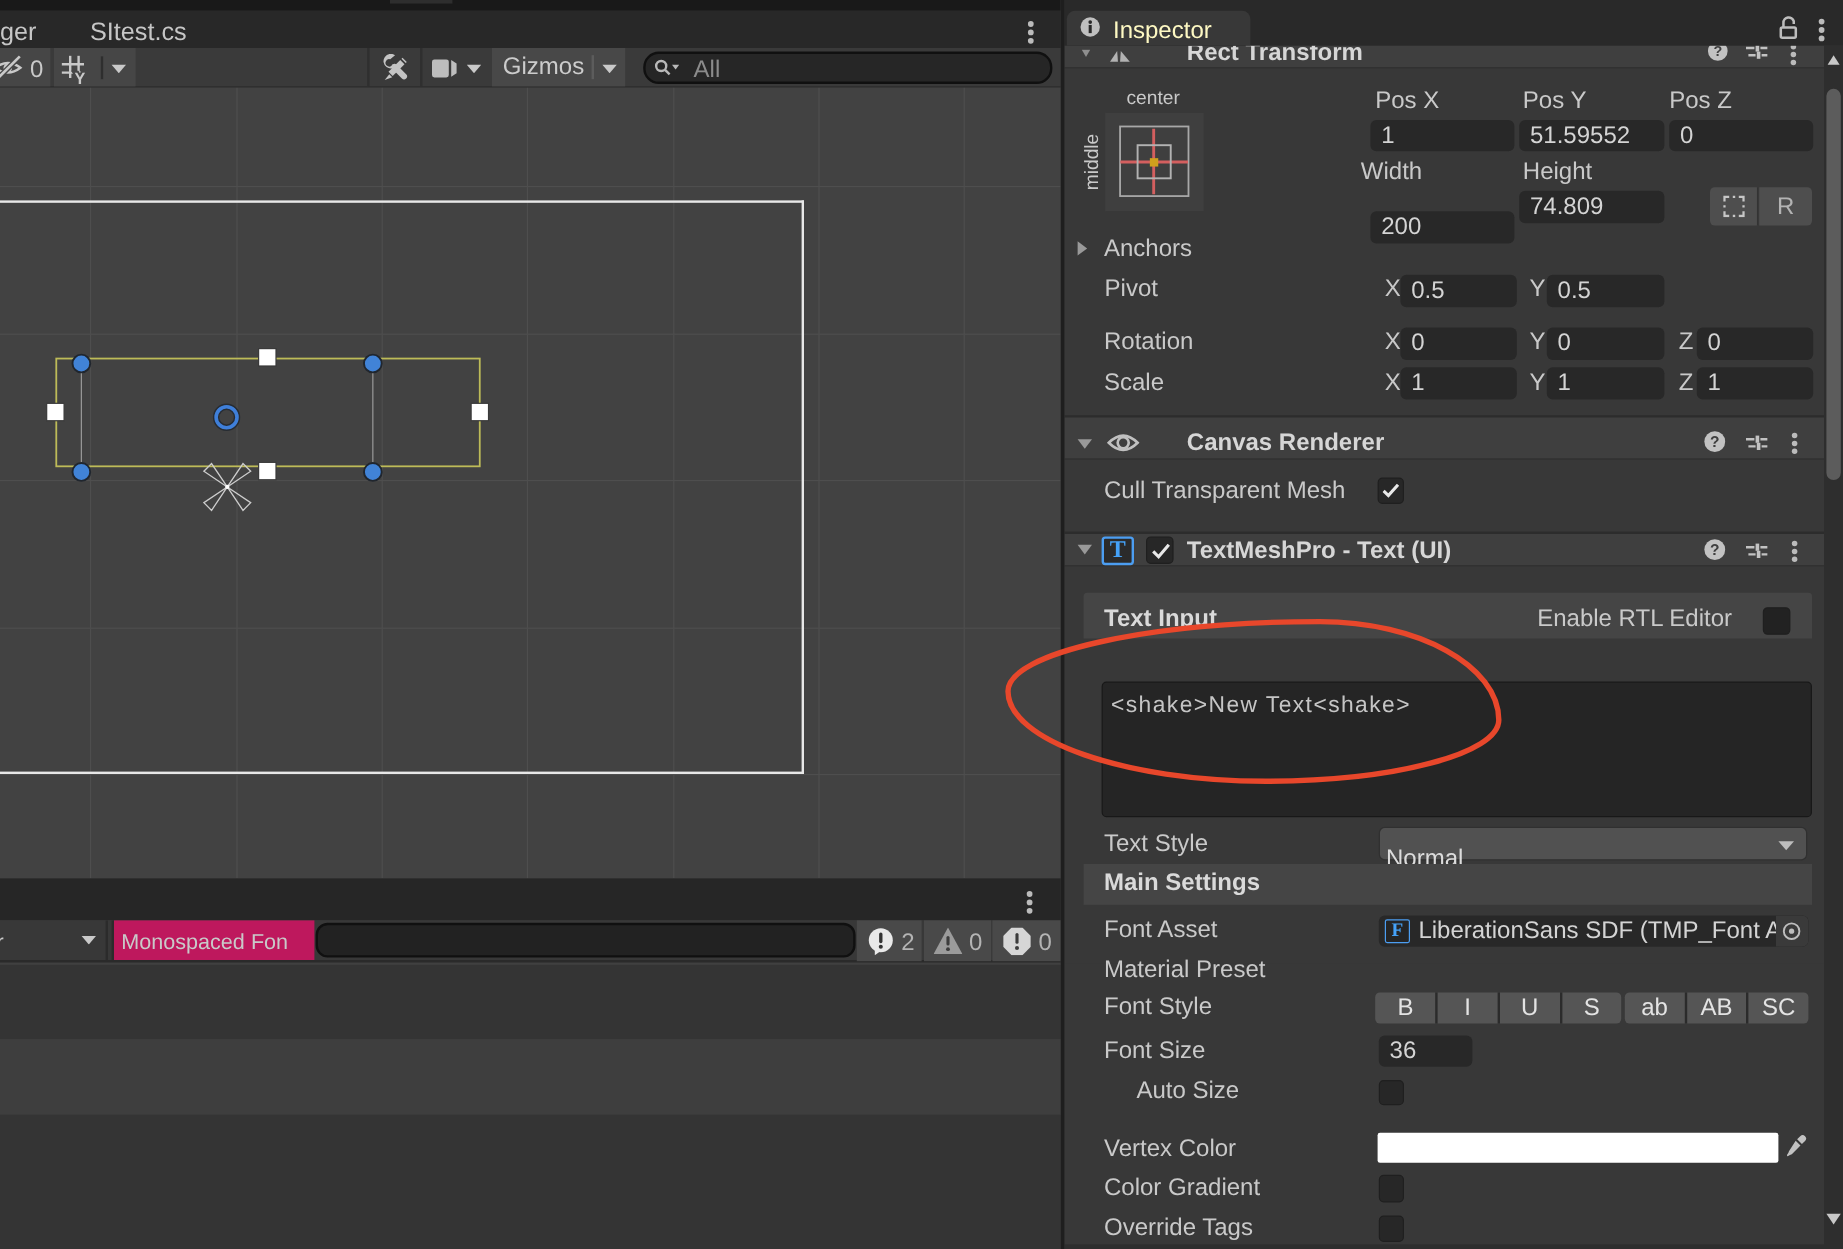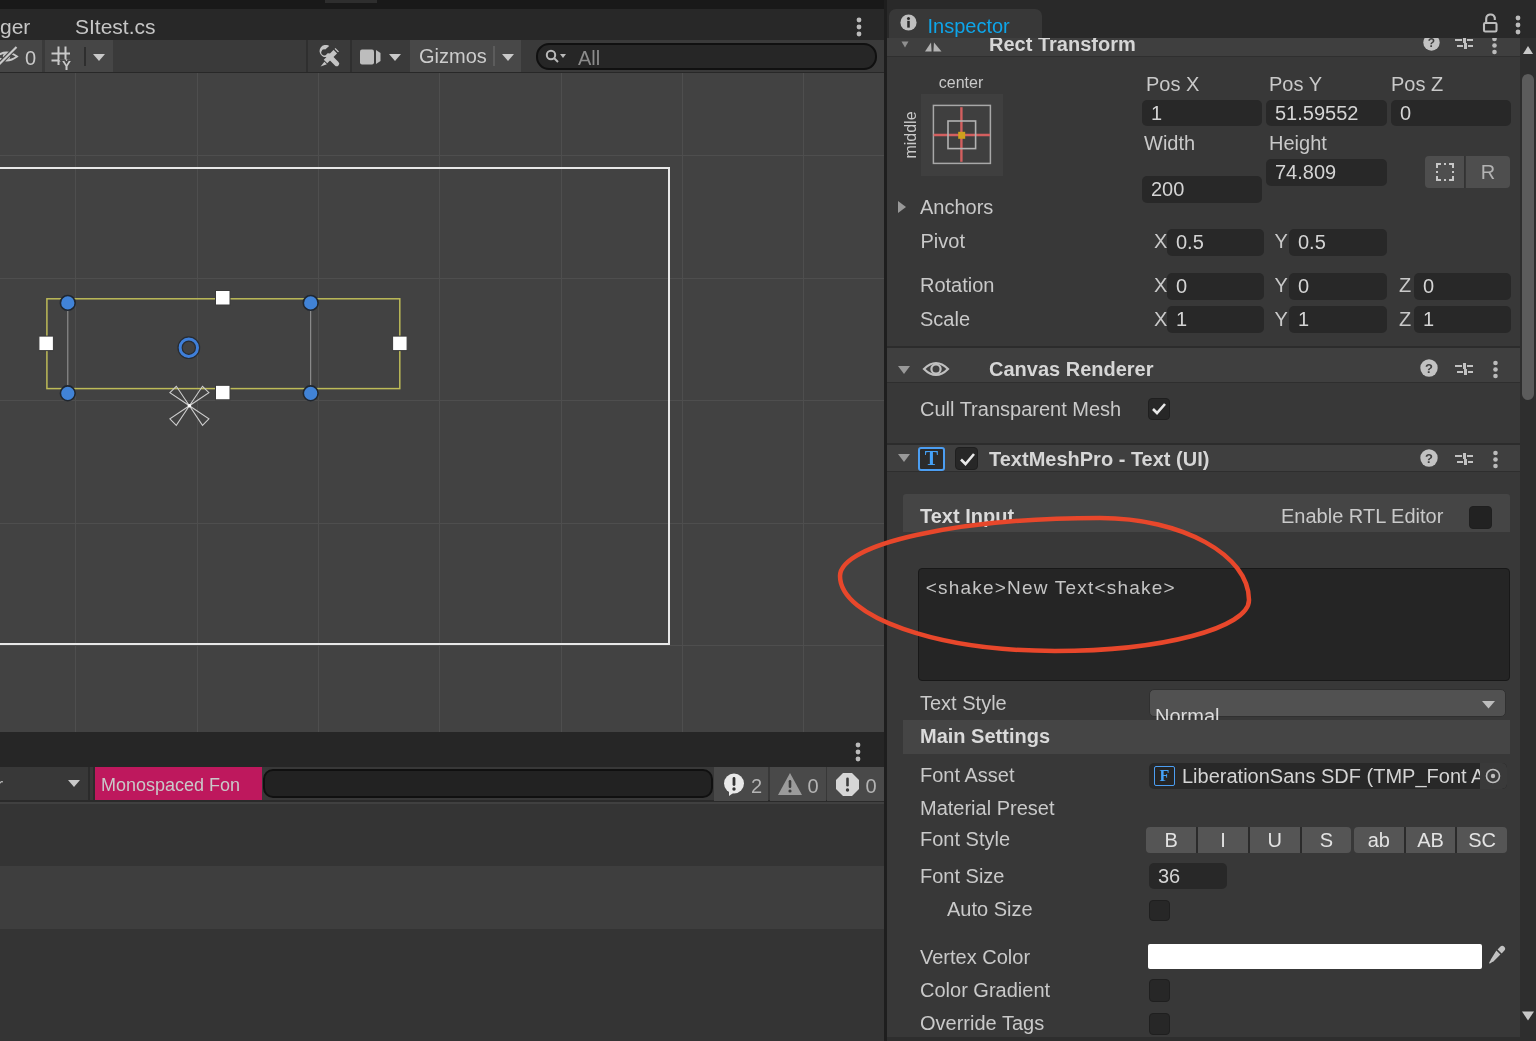--- a/index.html
+++ b/index.html
@@ -251,21 +251,21 @@
       <rect x="27" y="27" width="27.6" height="27.6" fill="none" stroke="#b2b2b2" stroke-width="1.6"></rect>
       <rect x="37.2" y="37.8" width="7" height="7" fill="#cfa01d"></rect>
     </svg>
 
     <div class="lbl" style="left:259px;top:35.8px;">Pos X</div>
     <div class="lbl" style="left:382px;top:35.8px;">Pos Y</div>
     <div class="lbl" style="left:504px;top:35.8px;">Pos Z</div>
     <div class="field" style="left:255px;top:62px;width:120px;height:26px;line-height:26px;">1</div>
     <div class="field" style="left:379px;top:62px;width:121px;height:26px;line-height:26px;">51.59552</div>
     <div class="field" style="left:504px;top:62px;width:120px;height:26px;line-height:26px;">0</div>
-    <div class="lbl" style="left:257px;top:94.7px;">Width</div>
+    <div class="lbl" style="left:247px;top:94.7px;">Width</div>
     <div class="lbl" style="left:382px;top:94.7px;">Height</div>
     <div class="field" style="left:255px;top:138px;width:120px;height:27px;">200</div>
     <div class="field" style="left:379px;top:121px;width:121px;height:27px;">74.809</div>
     <div class="abs" style="left:538px;top:118px;width:40px;height:32px;background:#4e4e4e;border-radius:4px 0 0 4px;border-right:1px solid #333;">
       <svg class="abs" style="left:11px;top:7px;" width="18" height="18" viewBox="0 0 18 18">
         <g stroke="#c6c6c6" stroke-width="2" fill="none">
           <path d="M1 5 L1 1 L5 1"></path>
             <path d="M13 1 L17 1 L17 5"></path>
             <path d="M17 13 L17 17 L13 17"></path>
             <path d="M5 17 L1 17 L1 13"></path>
@@ -443,21 +443,21 @@
     <div class="abs" style="left:0;top:999px;width:633px;height:4px;background:#2e2e2e;"></div>
   </div>
 
   <div class="abs" style="left:3px;top:0;width:649px;height:38px;background:#292929;z-index:20;">
     <div class="abs" style="left:2px;top:9px;width:153px;height:29px;background:#383838;border-radius:7px 7px 0 0;">
       <svg class="abs" style="left:11px;top:5px;" width="17" height="17" viewBox="0 0 20 20">
         <circle cx="10" cy="10" r="9.5" fill="#bfbfbf"></circle>
         <rect x="8.5" y="8" width="3" height="8" fill="#292929"></rect>
         <circle cx="10" cy="5.2" r="1.8" fill="#292929"></circle>
       </svg>
-      <div class="abs" style="left:38.5px;top:7px;font-size:20px;color:#0ea5e9;line-height:1;">Inspector</div>
+      <div class="abs" style="left:38.5px;top:7px;font-size:20px;color:#fef9c3;line-height:1;">Inspector</div>
     </div>
     <svg class="abs" style="left:594px;top:13px;" width="19" height="20" viewBox="0 0 19 20">
       <rect x="3" y="10" width="12.5" height="8.5" rx="1.2" fill="none" stroke="#bdbdbd" stroke-width="2.1"></rect>
       <path d="M5.2 10 L5.2 6 A4.4 4.4 0 0 1 13.8 4.6 L13.8 7" fill="none" stroke="#bdbdbd" stroke-width="2.1"></path>
     </svg>
     <svg class="abs" style="left:627px;top:14px;" width="8" height="22" viewBox="0 0 8 22">
       <circle cx="4" cy="4" r="2.4" fill="#bbb"></circle>
         <circle cx="4" cy="11" r="2.4" fill="#bbb"></circle>
         <circle cx="4" cy="18" r="2.4" fill="#bbb"></circle>
     </svg>

